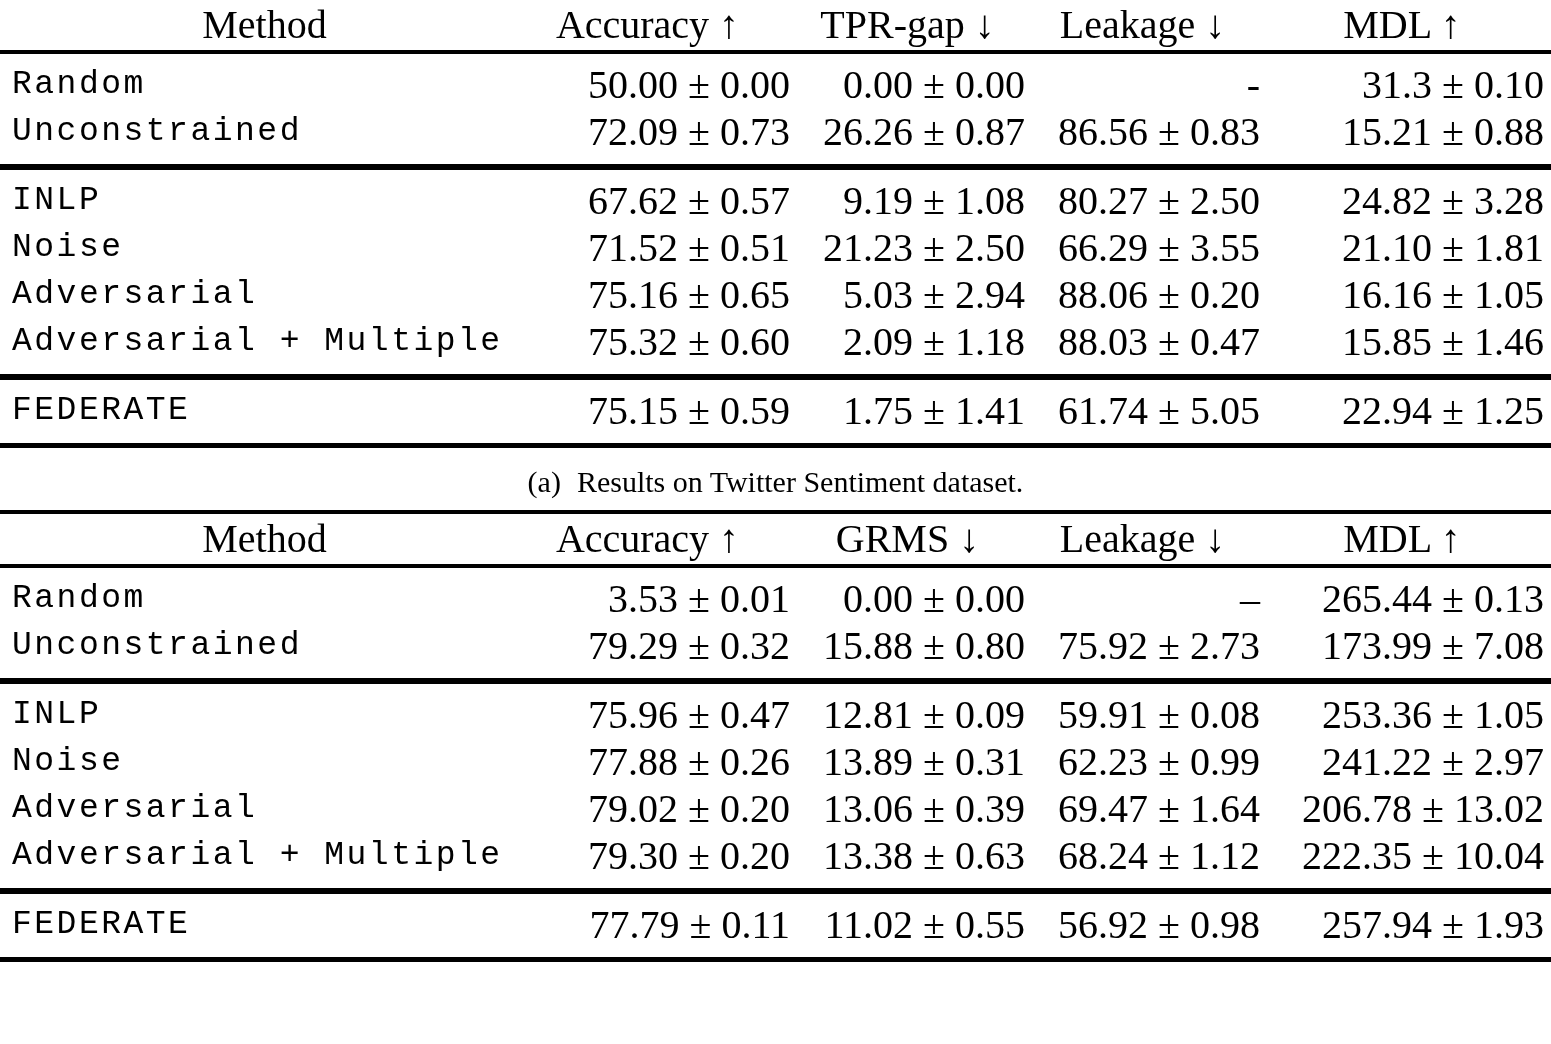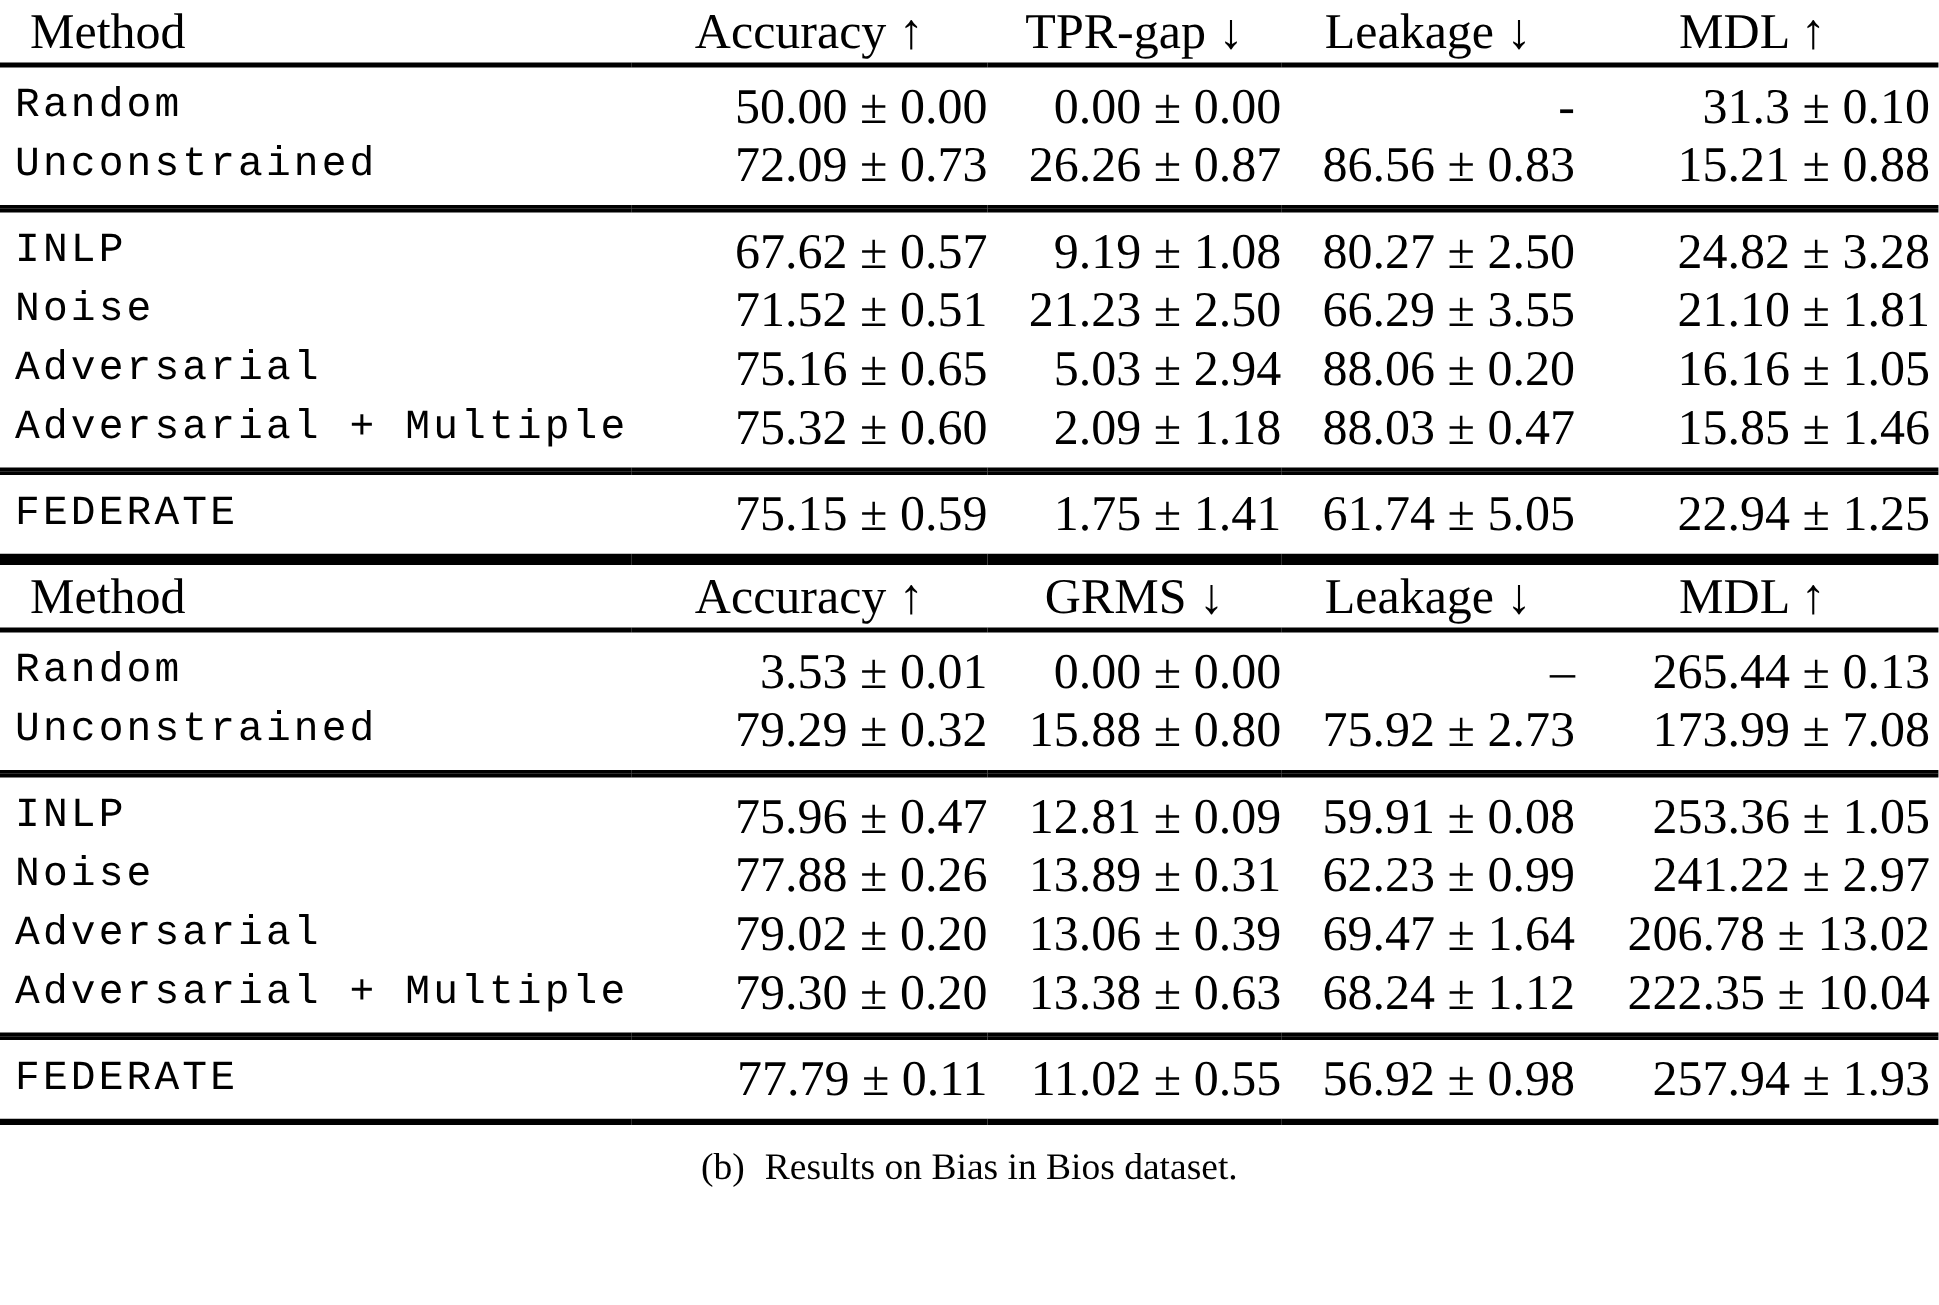--- a/index.html
+++ b/index.html
@@ -34,21 +34,21 @@
     overflow: visible;
   }
   th.hdr {
     font-size: 40px;
     line-height: 50px;
     text-align: center;
     border-bottom: 4px solid #000;
     font-family: "Liberation Serif", "DejaVu Serif", serif;
   }
   th.hdr.left {
-    text-align: left;
+    text-align: center;
     padding-left: 24px;
     margin-top: 48px;
   }
   th.hdr.right-pad, td.right-pad { padding-right: 7px; }
 
   tr.row td {
     font-size: 40px;
     line-height: 47px;
     text-align: right;
     font-family: "Liberation Serif", "DejaVu Serif", serif;
@@ -158,20 +158,21 @@
           <td>75.15 ± 0.59</td>
           <td>1.75 ± 1.41</td>
           <td>61.74 ± 5.05</td>
           <td class="right-pad">22.94 ± 1.25</td>
         </tr>
         <tr class="rule">
           <td class="rule-bottom" colspan="5"></td>
         </tr>
       </tbody>
     </table>
+    <div class="caption"><span class="cap-label">(a)</span><span>Results on Twitter Sentiment dataset.</span></div>
     <table class="tbl">
       <colgroup>
         <col class="c0">
         <col class="c1">
         <col class="c2">
         <col class="c3">
         <col class="c4">
       </colgroup>
       <thead>
         <tr class="rule">
@@ -239,14 +240,13 @@
           <td>77.79 ± 0.11</td>
           <td>11.02 ± 0.55</td>
           <td>56.92 ± 0.98</td>
           <td class="right-pad">257.94 ± 1.93</td>
         </tr>
         <tr class="rule">
           <td class="rule-bottom" colspan="5"></td>
         </tr>
       </tbody>
     </table>
-    <div class="caption"><span class="cap-label">(b)</span><span>Results on Bias in Bios dataset.</span></div>
   </main>
 
 </body></html>

